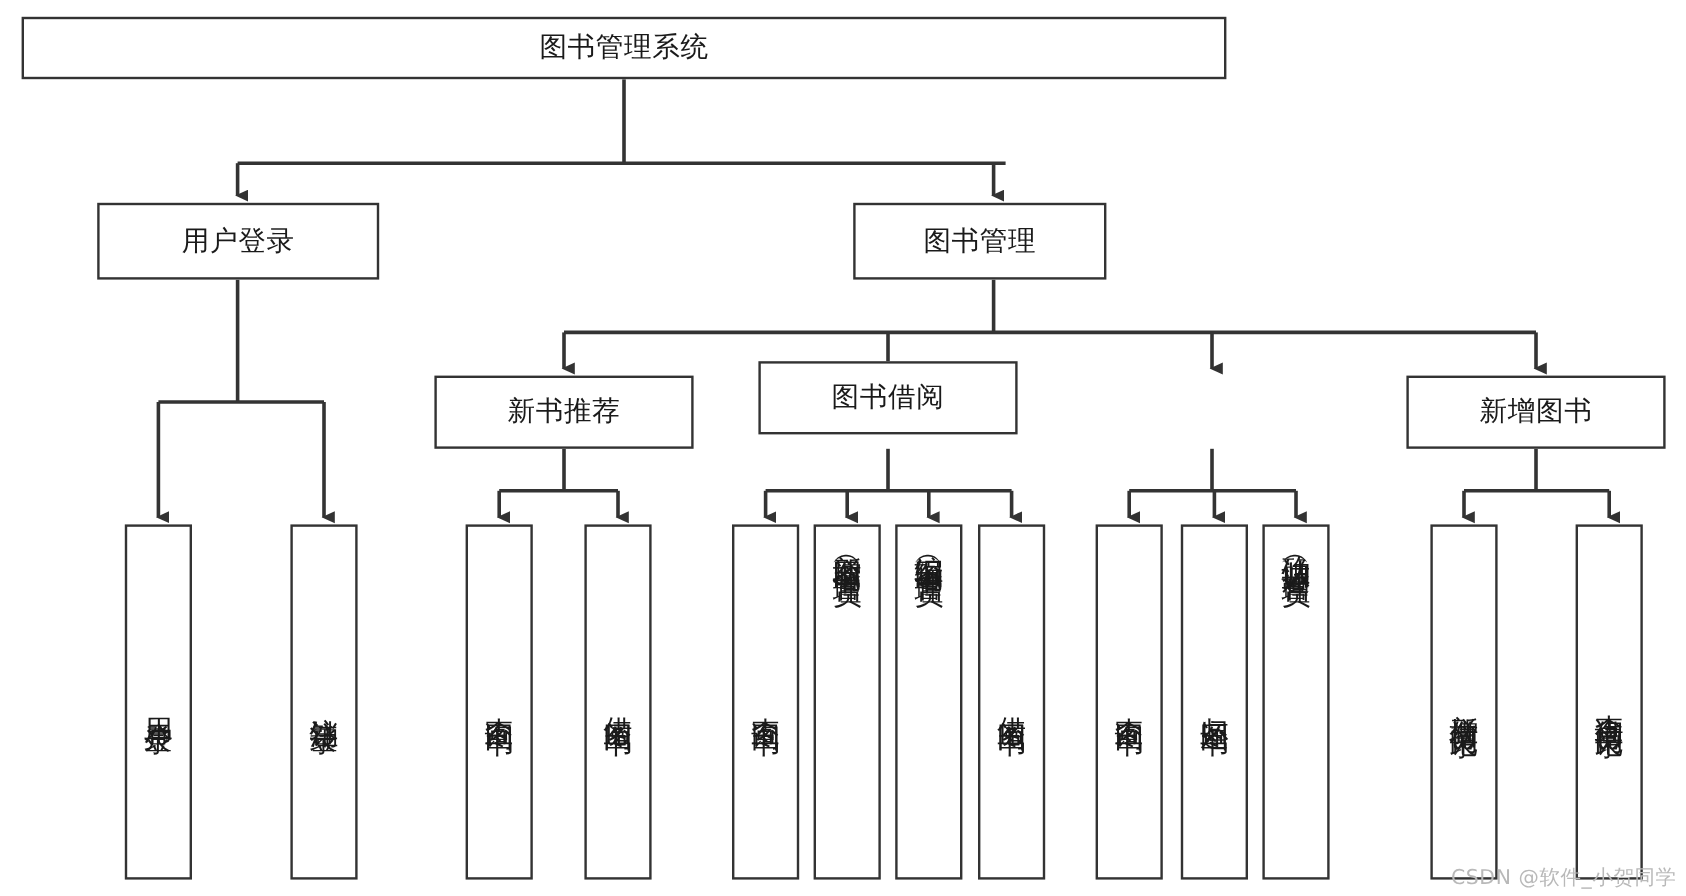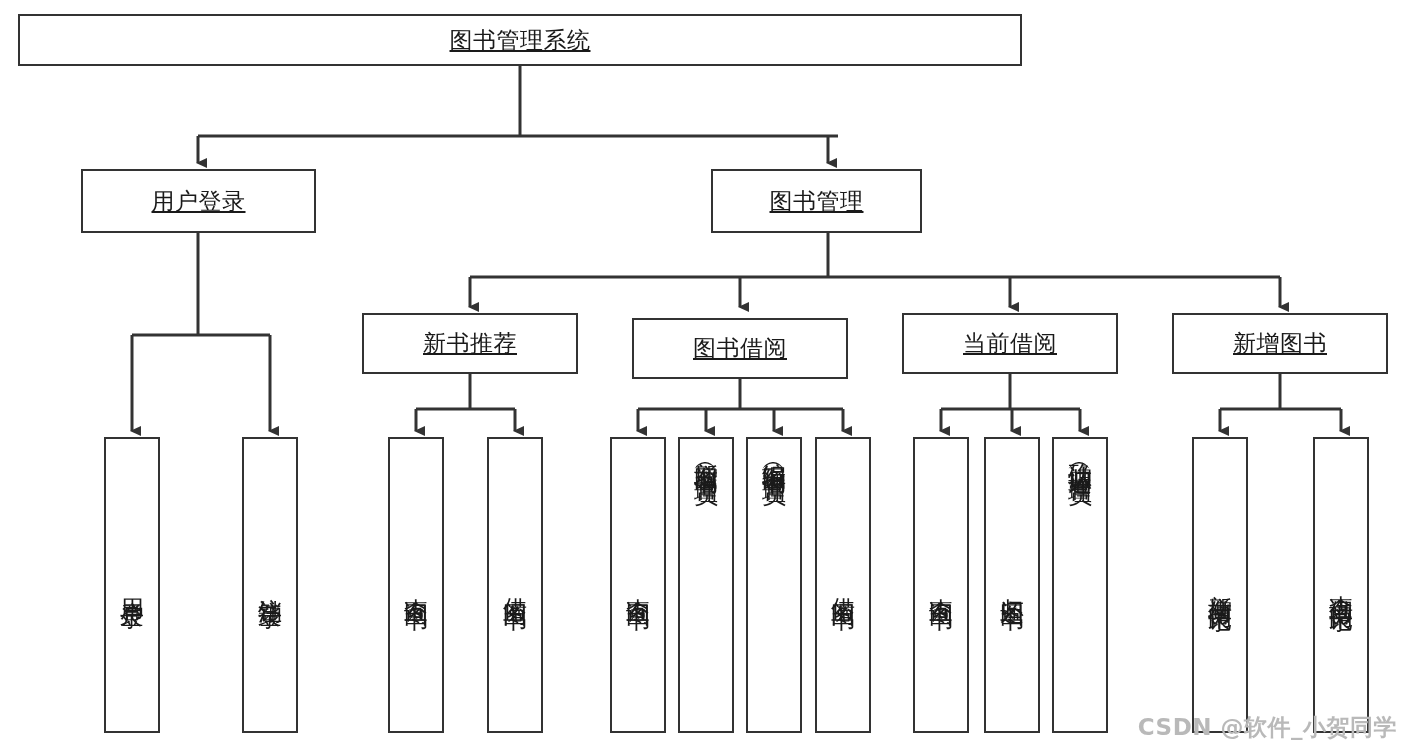--- a/index.html
+++ b/index.html
@@ -29,21 +29,20 @@
   }
   .node-label {
     display: block;
     line-height: 1.08;
     text-align: center;
     white-space: pre;
   }
   .node.horizontal .node-label {
     font-size: 23px;
     letter-spacing: 0.5px;
-    text-decoration: underline;
   }
   
   .node.vertical {
     align-items: flex-start;
     justify-content: center;
     padding-top: 4px;
   }
   .node.vertical .node-label {
     writing-mode: vertical-rl;
     text-orientation: upright;
@@ -61,25 +60,24 @@
     left: 0;
     top: 0;
     width: 1405px;
     height: 747px;
     pointer-events: none;
   }
   .watermark {
     position: absolute;
     right: 8px;
     bottom: 4px;
-    font-size: 23px;
+    font-size: 17px;
     color: #b9b9b9;
     letter-spacing: 0.5px;
     white-space: nowrap;
-    font-weight: bold;
   }
 </style>
 </head>
 <body>
 
 <div id="canvas">
 
   <svg id="wires" viewBox="0 0 1405 747">
     <defs>
       <marker id="arrow" markerWidth="12" markerHeight="12" refX="5" refY="9" orient="auto" markerUnits="userSpaceOnUse">
@@ -139,27 +137,24 @@
   </div>
 
   <div class="node horizontal" style="left:711px;top:169px;width:211px;height:64px;">
     <span class="node-label">图书管理</span>
   </div>
 
   <div class="node horizontal" style="left:362px;top:313px;width:216px;height:61px;">
     <span class="node-label">新书推荐</span>
   </div>
 
-  <div class="node horizontal" style="left:632px;top:318px;width:216px;height:61px;">
+  <div class="node horizontal" style="left:632px;top:301px;width:216px;height:61px;">
     <span class="node-label">图书借阅</span>
   </div>
 
-  <div class="node horizontal" style="left:902px;top:313px;width:216px;height:61px;">
-    <span class="node-label">当前借阅</span>
-  </div>
 
   <div class="node horizontal" style="left:1172px;top:313px;width:216px;height:61px;">
     <span class="node-label">新增图书</span>
   </div>
 
   <div class="node vertical centered" style="left:104px;top:437px;width:56px;height:296px;">
     <span class="node-label">用户登录</span>
   </div>
   <div class="node vertical centered" style="left:242px;top:437px;width:56px;height:296px;">
     <span class="node-label">注销登录</span>

